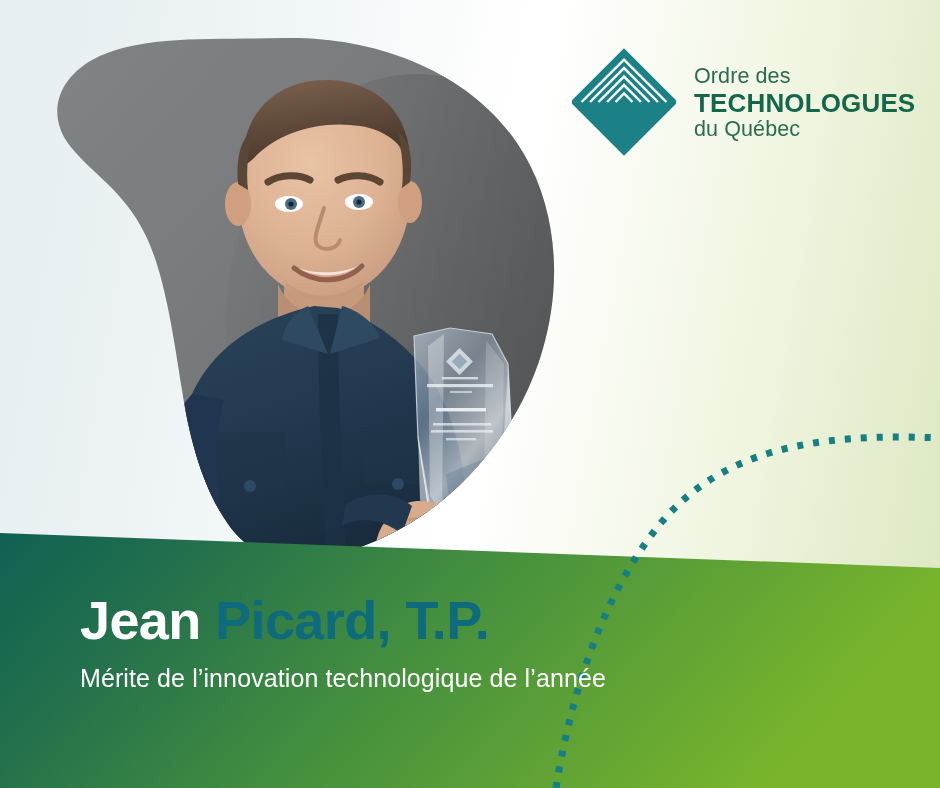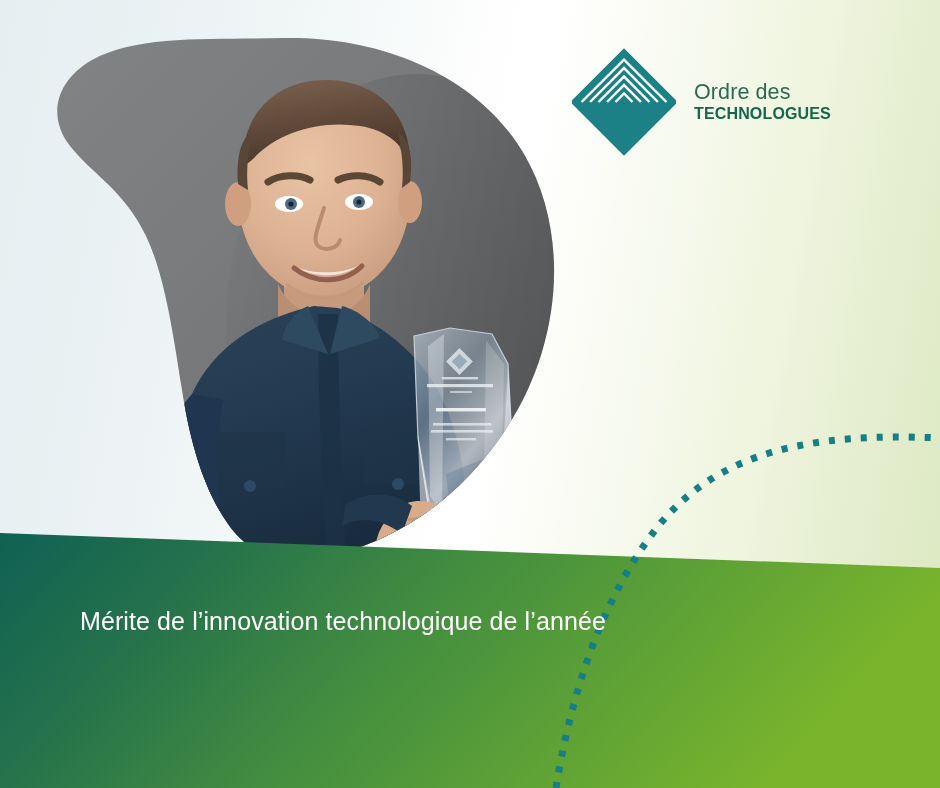--- a/index.html
+++ b/index.html
@@ -58,21 +58,21 @@
   }
   .lg-line-1 {
     font-size: 21.5px;
     font-weight: 400;
     letter-spacing: 0.1px;
     color: #2a6b52;
     display: block;
     margin-bottom: 3px;
   }
   .lg-line-2, .lg-line-3 {
-    font-size: 16px;
+    font-size: 26px;
     font-weight: 700;
     letter-spacing: 0.15px;
     color: #14674b;
     display: block;
     margin-bottom: 2px;
   }
   .lg-line-4 {
     font-size: 21.5px;
     font-weight: 400;
     letter-spacing: 0.1px;
@@ -294,20 +294,21 @@
             <path d="M 18 -18 L -18 -18 L -18 18"></path>
             <path d="M 12 -12 L -12 -12 L -12 12"></path>
             <path d="M 6 -6 L -6 -6 L -6 6"></path>
           </g>
         </g>
       </svg>
     </div>
     <div id="logo-text">
       <span class="lg-line-1">Ordre des</span>
       <span class="lg-line-2">TECHNOLOGUES</span>
+      <span class="lg-line-4">du Québec</span>
     </div>
   </div>
 
   <svg id="green-banner" viewBox="0 0 940 788" xmlns="http://www.w3.org/2000/svg">
     <defs>
       <linearGradient id="bannerG" x1="0" y1="0" x2="1" y2="0.25">
         <stop offset="0%" stop-color="#0f6153"></stop>
         <stop offset="22%" stop-color="#24714c"></stop>
         <stop offset="48%" stop-color="#418c40"></stop>
         <stop offset="74%" stop-color="#5da136"></stop>
@@ -317,16 +318,19 @@
     <path d="M 0 533 L 940 568 L 940 788 L 0 788 Z" fill="url(#bannerG)"></path>
   </svg>
 
   <svg id="dotted-arc" viewBox="0 0 940 788" xmlns="http://www.w3.org/2000/svg">
     <path d="M 556 788
              C 570 700, 600 598, 660 524
              C 720 452, 810 432, 940 438" fill="none" stroke="#157f85" stroke-width="7" stroke-linecap="butt" stroke-dasharray="6 10"></path>
   </svg>
 
   <div id="caption">
+    <div id="name-line">
+      <span class="name-first">Jean</span><span>&nbsp;</span><span class="name-last">Picard, T.P.</span>
+    </div>
     <div id="award-line">Mérite de l’innovation technologique de l’année</div>
   </div>
 
 </div>
 
 </body></html>

